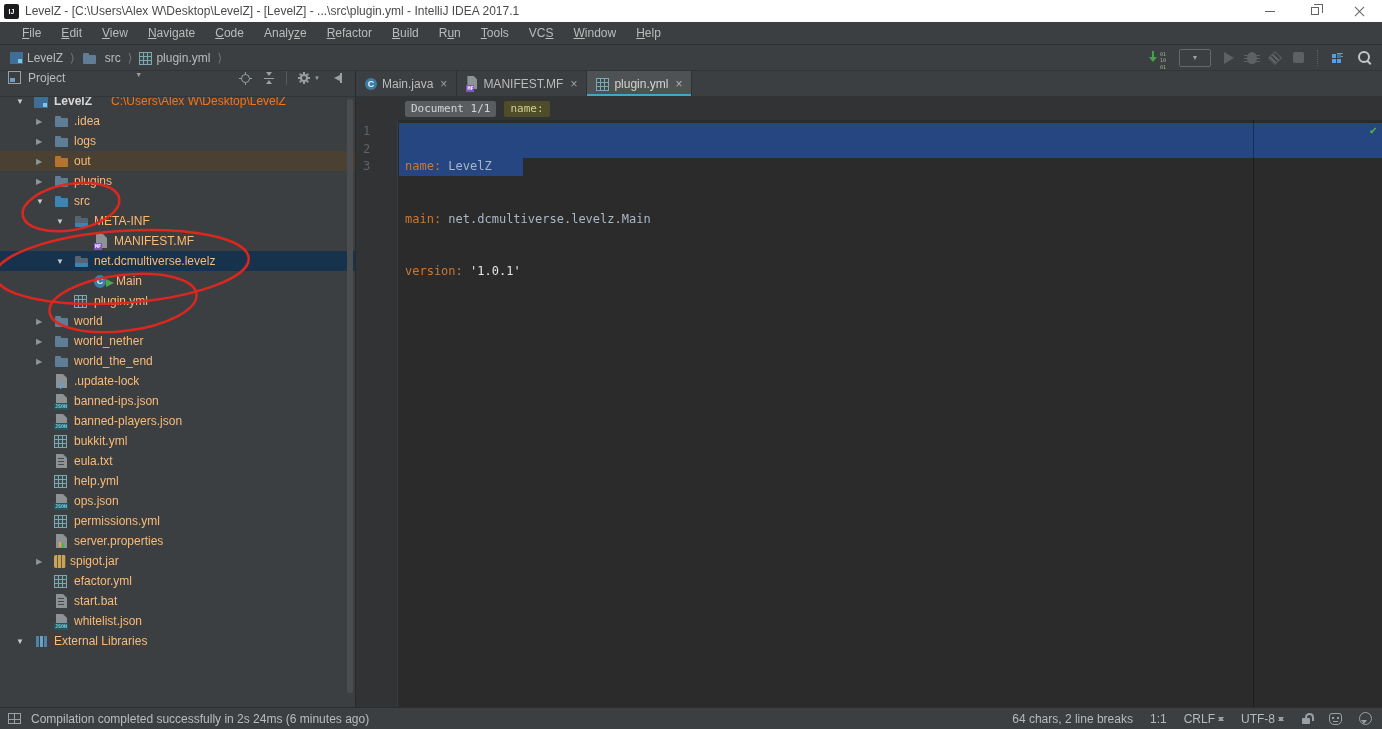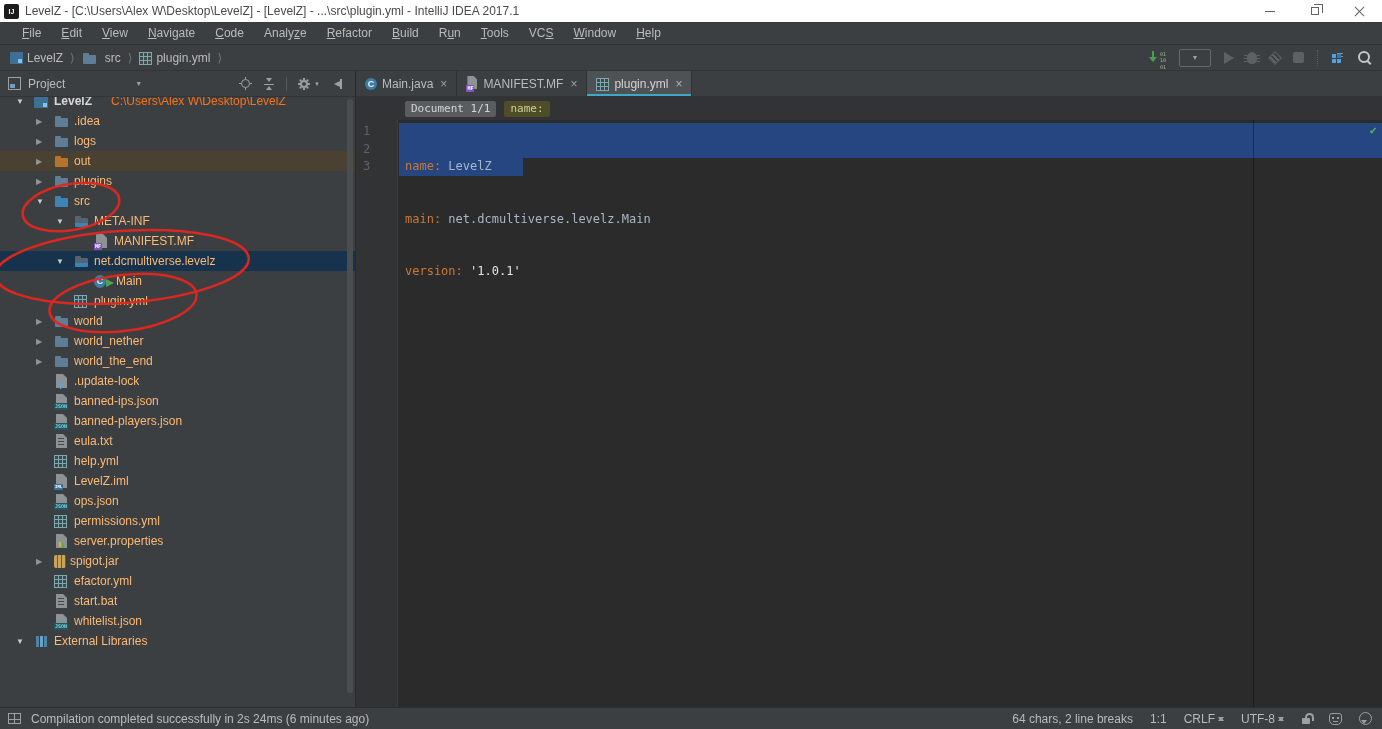--- a/index.html
+++ b/index.html
@@ -42,21 +42,21 @@
 .stop-icon{width:11px;height:11px;background:#5d6163;border-radius:2px}
 .sepdot{width:1px;height:16px;border-left:1px dotted #5d6163}
 .struct-icon{width:13px;height:13px;background:linear-gradient(#8b9092,#8b9092) 6px 2px/6px 1px no-repeat,linear-gradient(#8b9092,#8b9092) 6px 5px/6px 1px no-repeat}
 .struct-icon::after{content:"";position:absolute;left:1px;bottom:1px;width:4px;height:4px;background:#4da3e0;box-shadow:5px 0 0 #4da3e0,0 -5px 0 #4da3e0,5px -5px 0 #2f7cb3}
 .search-icon{width:15px;height:15px}
 .search-icon::before{content:"";position:absolute;left:1px;top:1px;width:8px;height:8px;border:2px solid #c3c7c9;border-radius:50%}
 .search-icon::after{content:"";position:absolute;left:11px;top:10px;width:2px;height:5px;background:#c3c7c9;transform:rotate(-45deg)}
 
 .main{display:flex;height:636px;position:relative}
 .panel{width:356px;background:#3c3f41;border-right:1px solid #282b2d;display:flex;flex-direction:column;position:relative}
-.panel-header{height:26px;display:flex;align-items:center;padding:0 8px;border-bottom:1px solid #323537;flex:none}
+.panel-header{height:26px;display:flex;align-items:flex-start;padding:0 8px;border-bottom:1px solid #323537;flex:none}
 .ph-icon{width:13px;height:13px;border:1px solid #9aa0a3;position:relative;margin-right:7px}
 .ph-icon::after{content:"";position:absolute;left:1px;bottom:1px;width:5px;height:4px;background:#6f9fc6}
 .ph-dd{margin-left:70px;font-size:7px;color:#9aa0a3}
 .ph-icons{margin-left:auto;display:flex;align-items:center;gap:11px;padding-right:4px}
 .target-icon{width:13px;height:13px;background:linear-gradient(#9aa0a3,#9aa0a3) 6px 0/1px 13px no-repeat,linear-gradient(#9aa0a3,#9aa0a3) 0 6px/13px 1px no-repeat}
 .target-icon::before{content:"";position:absolute;inset:2px;border:1px solid #9aa0a3;border-radius:50%;background:#3c3f41}
 .collapse-icon{width:12px;height:12px}
 .collapse-icon::before{content:"";position:absolute;left:1px;top:6px;width:10px;height:1px;background:#9aa0a3}
 .collapse-icon::after{content:"";position:absolute;left:3px;top:0;border:3px solid transparent;border-top:4px solid #9aa0a3}
 .collapse-icon i{position:absolute;left:3px;bottom:0;border:3px solid transparent;border-bottom:4px solid #9aa0a3}
@@ -321,34 +321,32 @@
         </div>
         <div class="trow l1">
           <span class="arr"></span>
           <span class="ic doc">
               <span class="badge">JSON</span>
             </span>
           <span class="lbl">banned-players.json</span>
         </div>
         <div class="trow l1">
           <span class="arr"></span>
+          <span class="ic yml-icon"></span>
+          <span class="lbl">bukkit.yml</span>
+        </div>
+        <div class="trow l1">
+          <span class="arr"></span>
           <span class="ic doc txt"></span>
           <span class="lbl">eula.txt</span>
         </div>
         <div class="trow l1">
           <span class="arr"></span>
           <span class="ic yml-icon"></span>
           <span class="lbl">help.yml</span>
-        </div>
-        <div class="trow l1">
-          <span class="arr"></span>
-          <span class="ic doc">
-              <span class="badge imlb" style="font-size:4px">IML</span>
-            </span>
-          <span class="lbl">LevelZ.iml</span>
         </div>
         <div class="trow l1">
           <span class="arr"></span>
           <span class="ic doc">
               <span class="badge">JSON</span>
             </span>
           <span class="lbl">ops.json</span>
         </div>
         <div class="trow l1">
           <span class="arr"></span>

